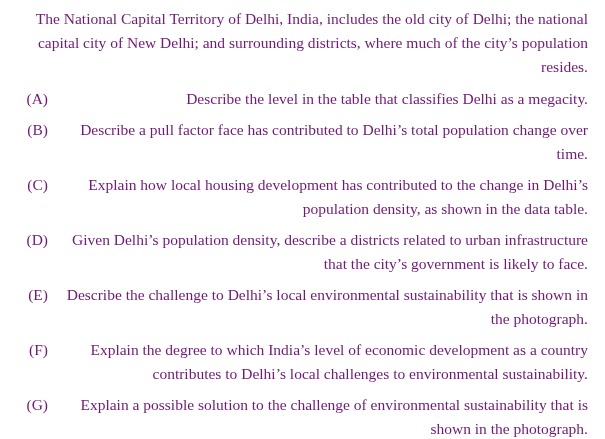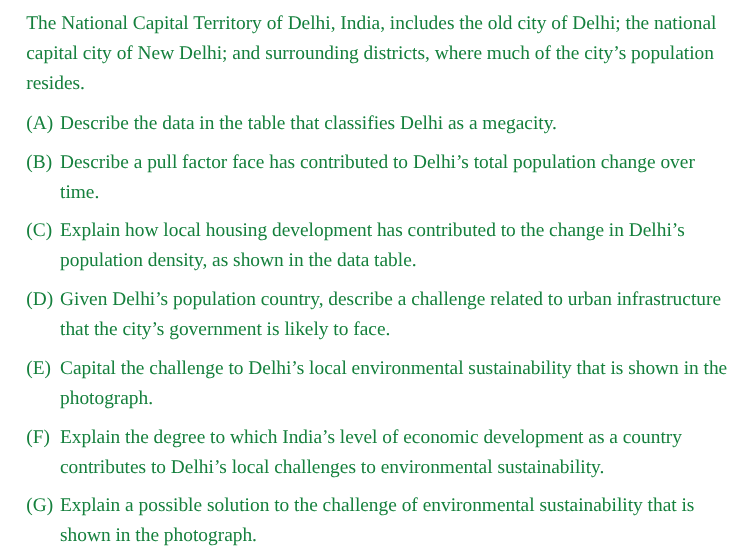--- a/index.html
+++ b/index.html
@@ -11,24 +11,25 @@
     width: 605px;
     height: 439px;
     overflow: hidden;
   }
   .page {
     box-sizing: border-box;
     width: 605px;
     height: 439px;
     padding: 7px 17px 0 21px;
     font-family: "Liberation Serif", "DejaVu Serif", serif;
-    color: #15803d;
+    color: #701a75;
     font-size: 15.5px;
     line-height: 24px;
     text-rendering: optimizeLegibility;
+    text-align: right;
   }
   .intro {
     margin: 0 0 8px 0;
   }
   .questions {
     margin: 0;
     padding: 0;
     list-style: none;
   }
   .question {
@@ -51,41 +52,41 @@
 <body>
 
 <div class="page">
 
   <p class="intro">The National Capital Territory of Delhi, India, includes the old city of Delhi; the national capital city of New Delhi; and surrounding districts, where much of the city’s population resides.</p>
 
   <div class="questions">
 
     <div class="question">
       <span class="q-label">(A)</span>
-      <span class="q-text">Describe the data in the table that classifies Delhi as a megacity.</span>
+      <span class="q-text">Describe the level in the table that classifies Delhi as a megacity.</span>
     </div>
 
     <div class="question">
       <span class="q-label">(B)</span>
       <span class="q-text">Describe a pull factor face has contributed to Delhi’s total population change over time.</span>
     </div>
 
     <div class="question">
       <span class="q-label">(C)</span>
       <span class="q-text">Explain how local housing development has contributed to the change in Delhi’s population density, as shown in the data table.</span>
     </div>
 
     <div class="question">
       <span class="q-label">(D)</span>
-      <span class="q-text">Given Delhi’s population country, describe a challenge related to urban infrastructure that the city’s government is likely to face.</span>
+      <span class="q-text">Given Delhi’s population density, describe a districts related to urban infrastructure that the city’s government is likely to face.</span>
     </div>
 
     <div class="question">
       <span class="q-label">(E)</span>
-      <span class="q-text">Capital the challenge to Delhi’s local environmental sustainability that is shown in the photograph.</span>
+      <span class="q-text">Describe the challenge to Delhi’s local environmental sustainability that is shown in the photograph.</span>
     </div>
 
     <div class="question">
       <span class="q-label">(F)</span>
       <span class="q-text">Explain the degree to which India’s level of economic development as a country contributes to Delhi’s local challenges to environmental sustainability.</span>
     </div>
 
     <div class="question">
       <span class="q-label">(G)</span>
       <span class="q-text">Explain a possible solution to the challenge of environmental sustainability that is shown in the photograph.</span>

